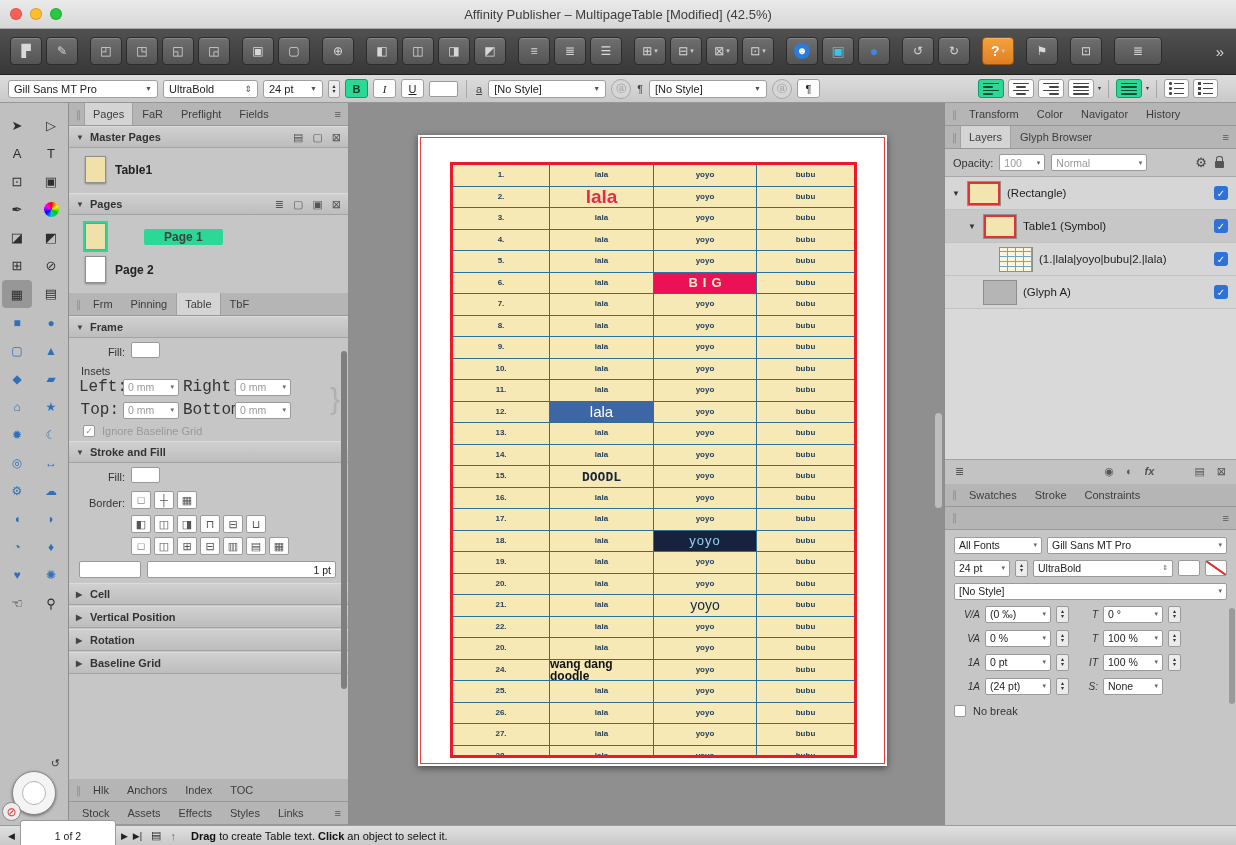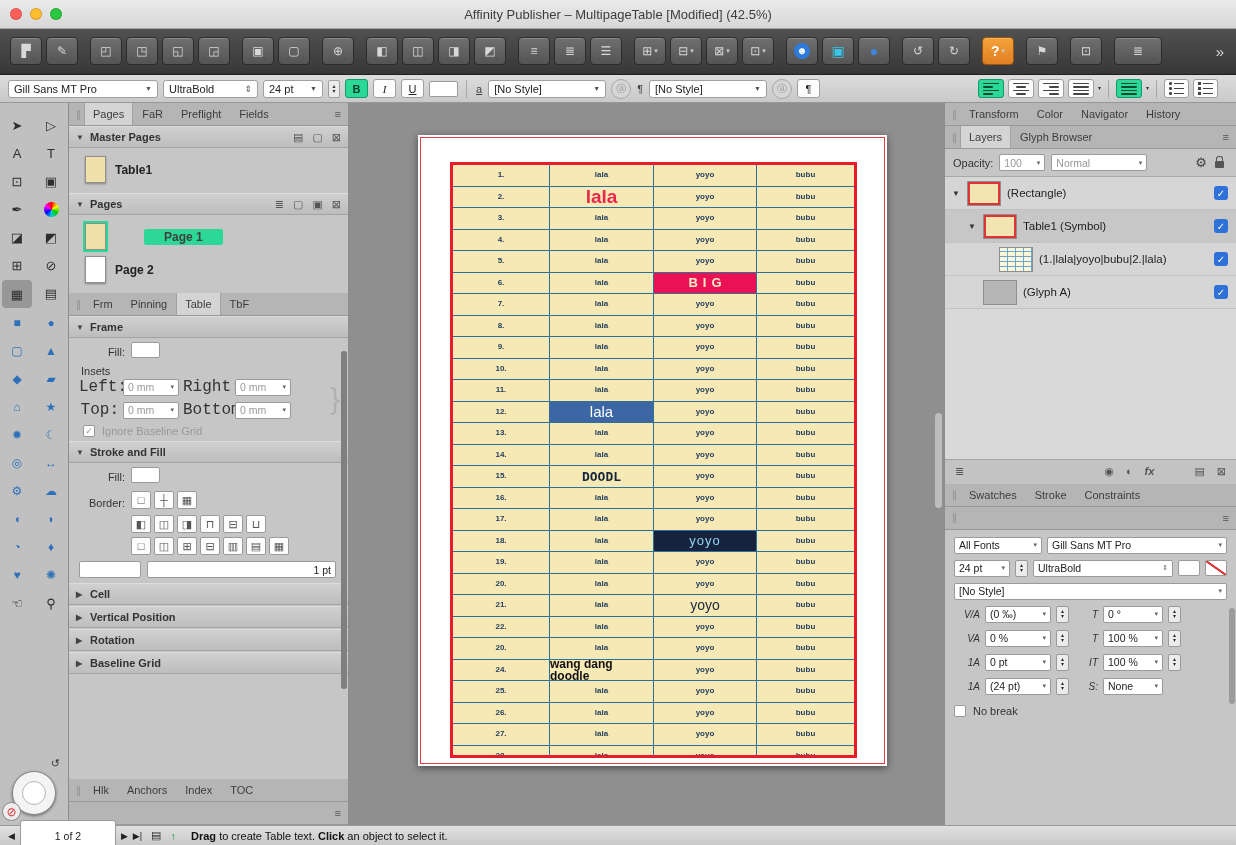--- a/index.html
+++ b/index.html
@@ -656,20 +656,27 @@
     <div class="tabbar">
       <span class="grip">∥</span>
       <div class="tabs">
           <span class="tab">Hlk</span>
           <span class="tab">Anchors</span>
           <span class="tab">Index</span>
           <span class="tab">TOC</span>
         </div>
     </div>
     <div class="tabbar">
+      <div class="tabs">
+          <span class="tab">Stock</span>
+          <span class="tab">Assets</span>
+          <span class="tab">Effects</span>
+          <span class="tab">Styles</span>
+          <span class="tab">Links</span>
+        </div>
       <span class="menu">≡</span>
     </div>
     <div class="panel-scroll"></div>
   </div>
 
   <div class="canvas">
     <div class="page">
       <div class="margin-rect"></div>
       <div class="table-frame">
         <div class="tgrid">

